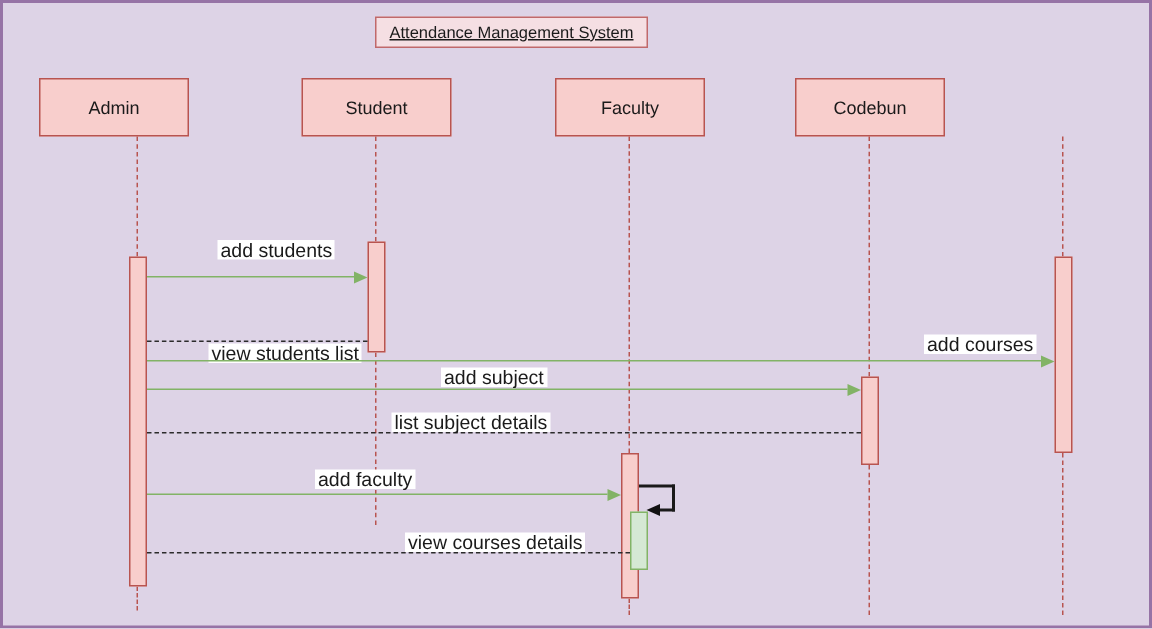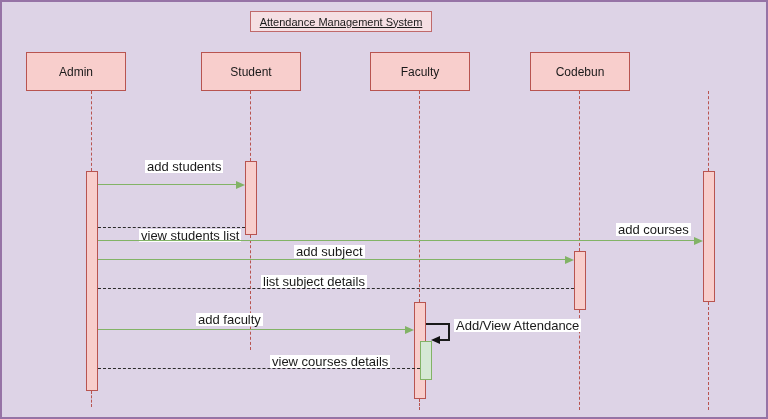--- a/index.html
+++ b/index.html
@@ -99,24 +99,23 @@
 
   <div class="line-solid" style="left:96px;top:257px;width:467px"></div>
   <div class="arrow-right" style="left:563px;top:254px"></div>
   <div class="msg-label" style="left:292px;top:243px">add subject</div>
 
   <div class="line-dashed" style="left:96px;top:286px;width:476px"></div>
   <div class="msg-label" style="left:259px;top:273px">list subject details</div>
 
   <div class="line-solid" style="left:96px;top:327px;width:307px"></div>
   <div class="arrow-right" style="left:403px;top:324px"></div>
-  <div class="msg-label" style="left:194px;top:311px">add faculty</div>
+  <div class="msg-label" style="left:208px;top:311px">add faculty</div>
 
   <div class="line-self" style="left:424px;top:321px;width:24px;height:2px"></div>
   <div class="line-self" style="left:446px;top:321px;width:2px;height:18px"></div>
   <div class="line-self" style="left:438px;top:337px;width:10px;height:2px"></div>
   <div class="arrow-left-black" style="left:429px;top:334px"></div>
-  <div class="msg-label" style="left:452px;top:317px">Add/View Attendance</div>
 
   <div class="line-dashed" style="left:96px;top:366px;width:322px"></div>
   <div class="msg-label" style="left:268px;top:353px">view courses details</div>
 
 </div>
 
 </body></html>

